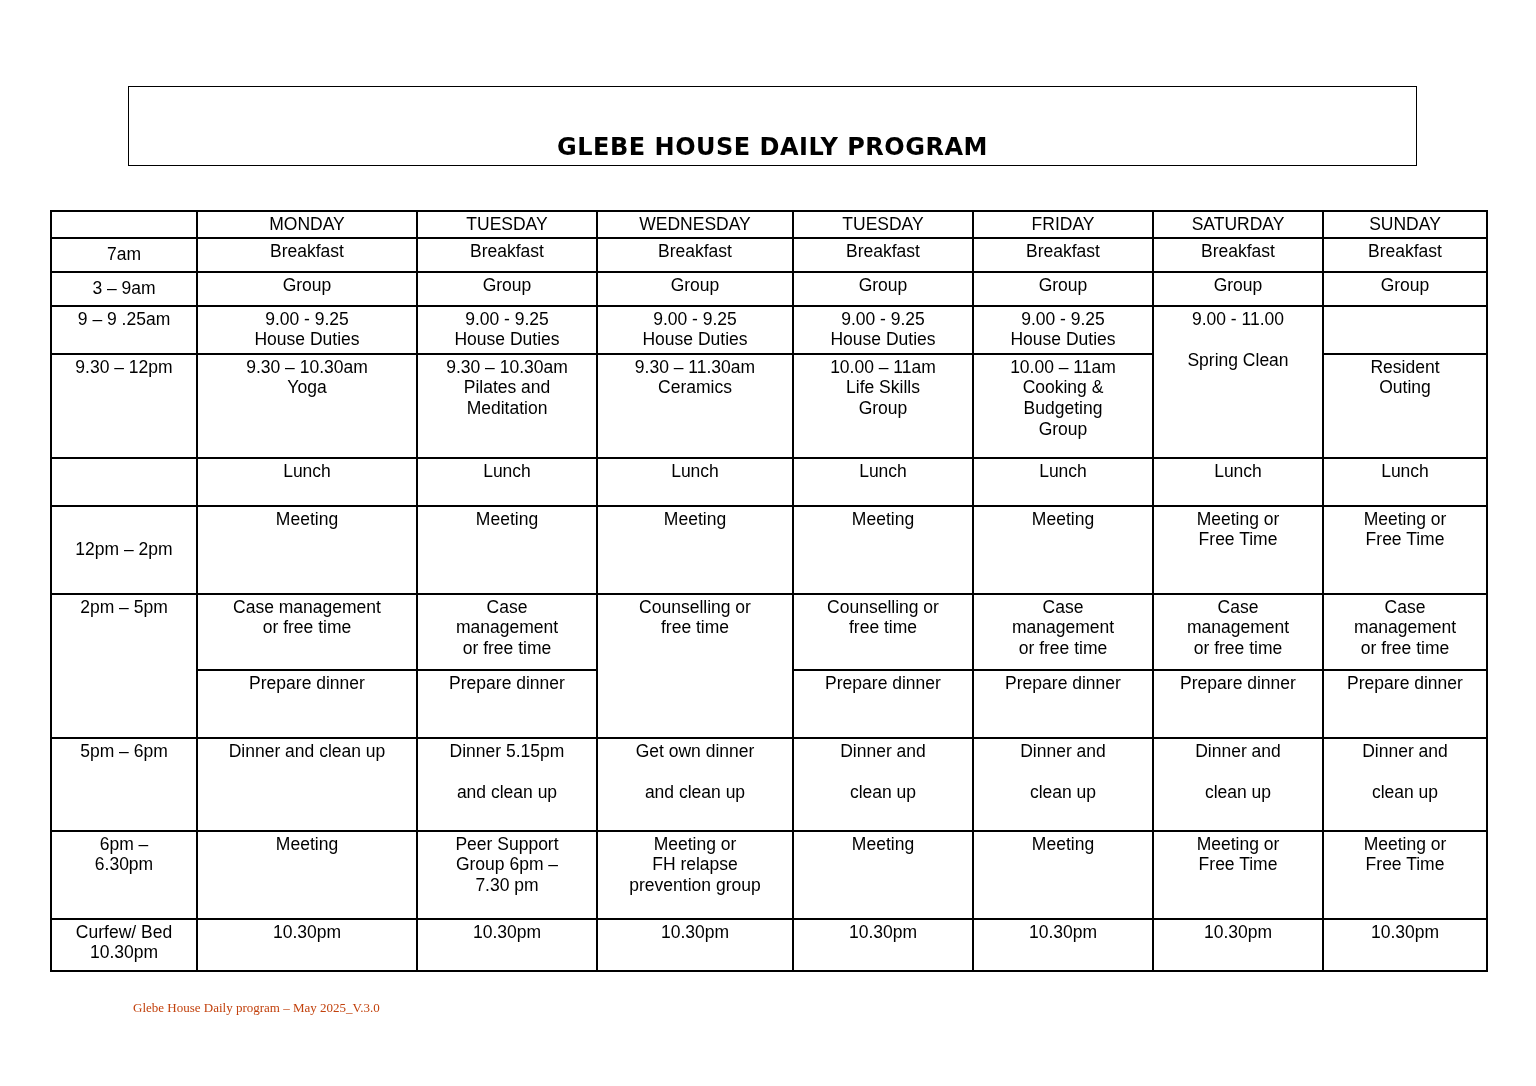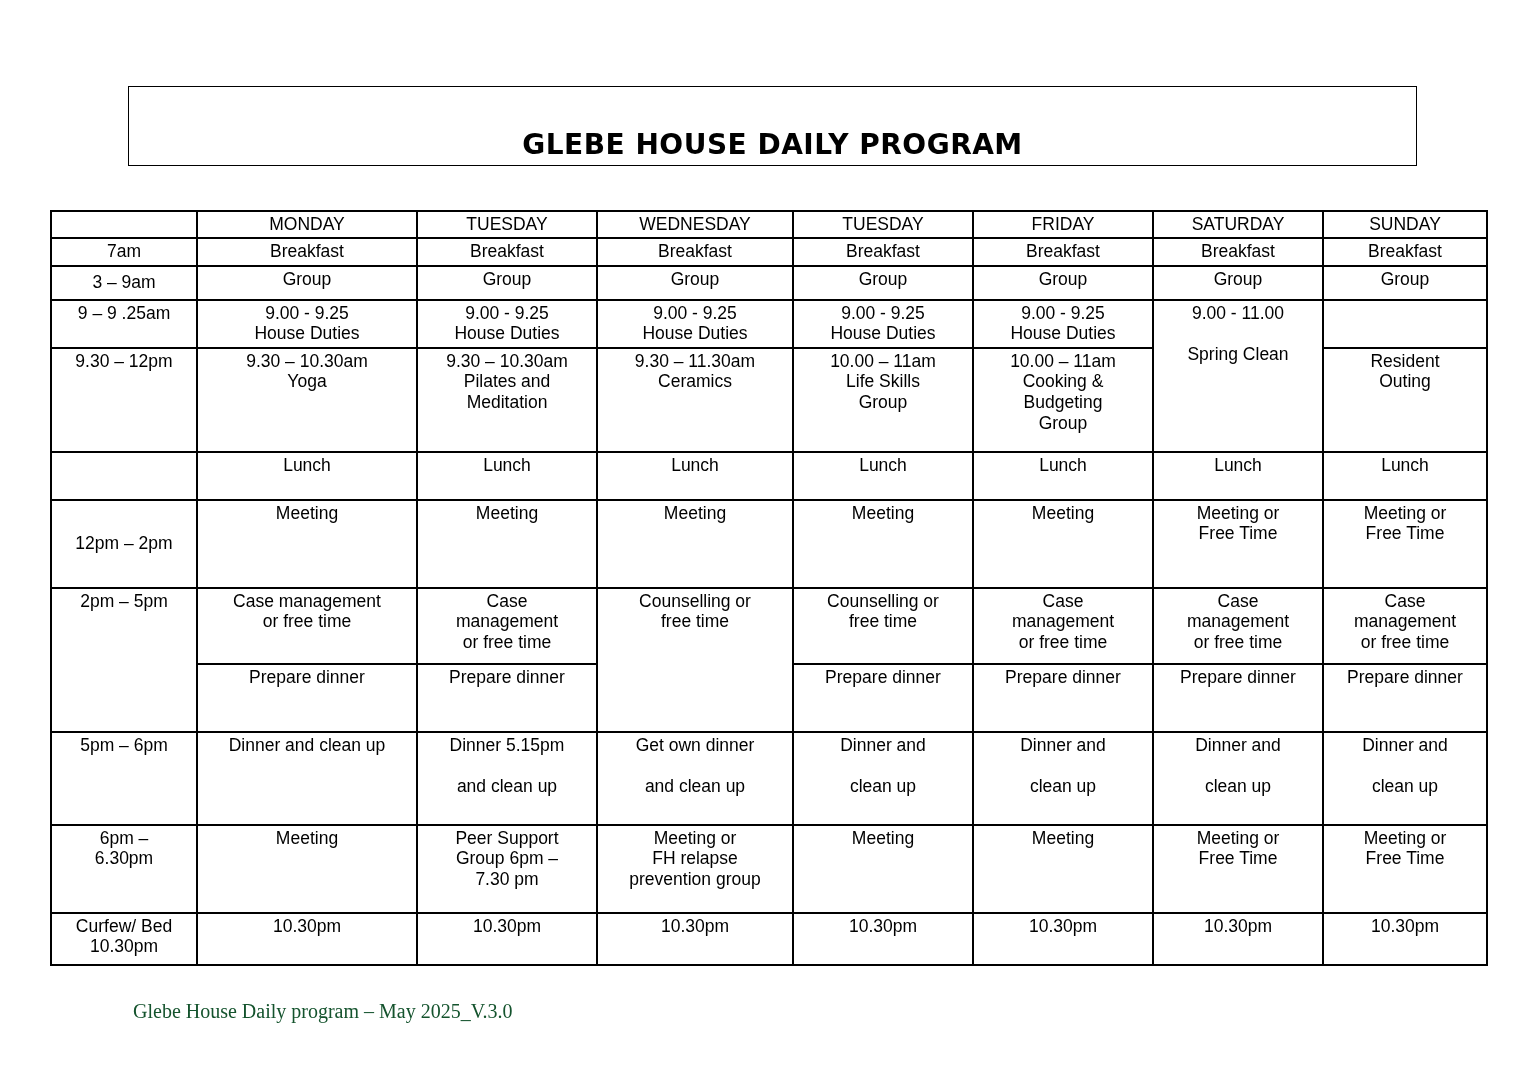--- a/index.html
+++ b/index.html
@@ -32,21 +32,21 @@
     background: #ffffff;
     box-sizing: border-box;
     z-index: 5;
     display: flex;
     align-items: flex-end;
     justify-content: center;
   }
   #title-text {
     font-family: "DejaVu Sans", sans-serif;
     font-weight: bold;
-    font-size: 28px;
+    font-size: 24px;
     letter-spacing: 0.5px;
     line-height: 1;
     padding-bottom: 6px;
     white-space: nowrap;
   }
 
   
   #schedule-wrap {
     position: absolute;
     left: 50px;
@@ -109,22 +109,22 @@
   col.c-fri  { width: 180px; }
   col.c-sat  { width: 170px; }
   col.c-sun  { width: 164px; }
 
   
   #footer {
     position: absolute;
     left: 133px;
     top: 1000px;
     font-family: "Liberation Serif", serif;
-    font-size: 20px;
-    color: #14532d;
+    font-size: 13px;
+    color: #c2410c;
     white-space: nowrap;
   }
 </style>
 </head>
 <body>
 
 <div id="page">
 
   <div id="title-box">
     <div id="title-text">GLEBE HOUSE DAILY PROGRAM</div>
@@ -149,21 +149,21 @@
           <th class="dayhead">TUESDAY</th>
           <th class="dayhead">WEDNESDAY</th>
           <th class="dayhead">TUESDAY</th>
           <th class="dayhead">FRIDAY</th>
           <th class="dayhead">SATURDAY</th>
           <th class="dayhead">SUNDAY</th>
         </tr>
       </thead>
       <tbody>
 
-        <tr style="height:28px">
+        <tr style="height:34px">
           <td class="timecell vmid">7am</td>
           <td class="vmid">Breakfast</td>
           <td class="vmid">Breakfast</td>
           <td class="vmid">Breakfast</td>
           <td class="vmid">Breakfast</td>
           <td class="vmid">Breakfast</td>
           <td class="vmid">Breakfast</td>
           <td class="vmid">Breakfast</td>
         </tr>
 

